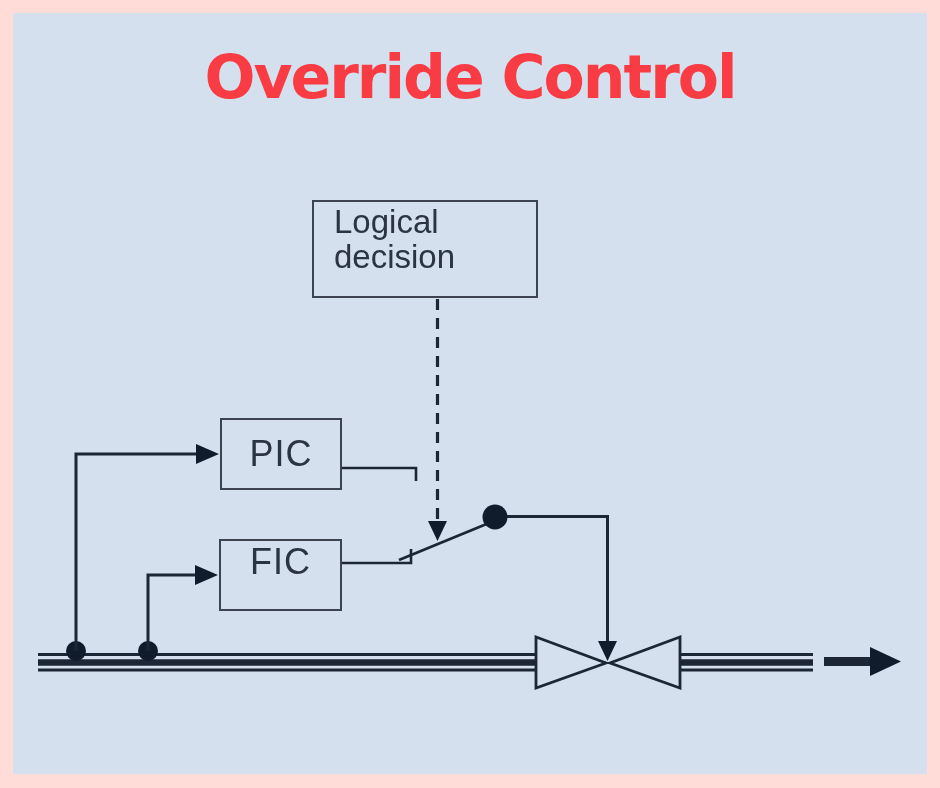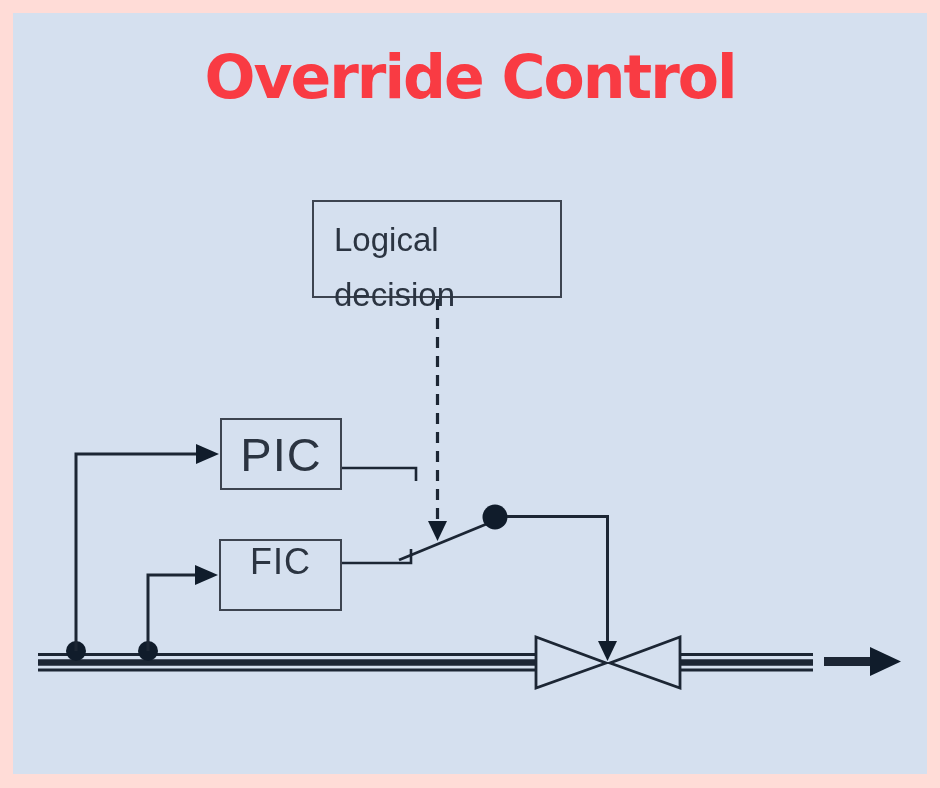--- a/index.html
+++ b/index.html
@@ -31,30 +31,30 @@
   }
   .box {
     position: absolute;
     box-sizing: border-box;
     border: 2.5px solid var(--box-border, #3d4450);
     color: var(--box-text, #2b3441);
     background: transparent;
   }
   .box-logical {
     left: 312px; top: 200px;
-    width: 250px; height: 98px;
-    padding: 10px 24px 0 20px;
+    width: 226px; height: 98px;
+    padding: 2px 24px 0 20px;
     font-size: 33px;
-    line-height: 55px;
+    line-height: 35px;
   }
   .box-pic {
     left: 220px; top: 418px;
     width: 122px; height: 72px;
     display: flex; align-items: center; justify-content: center;
-    font-size: 47px;
+    font-size: 36px;
     letter-spacing: 1px;
   }
   .box-fic {
     left: 219px; top: 539px;
     width: 123px; height: 72px;
     display: flex; justify-content: center;
     font-size: 36px;
     letter-spacing: 1px;
   }
   svg.overlay {

